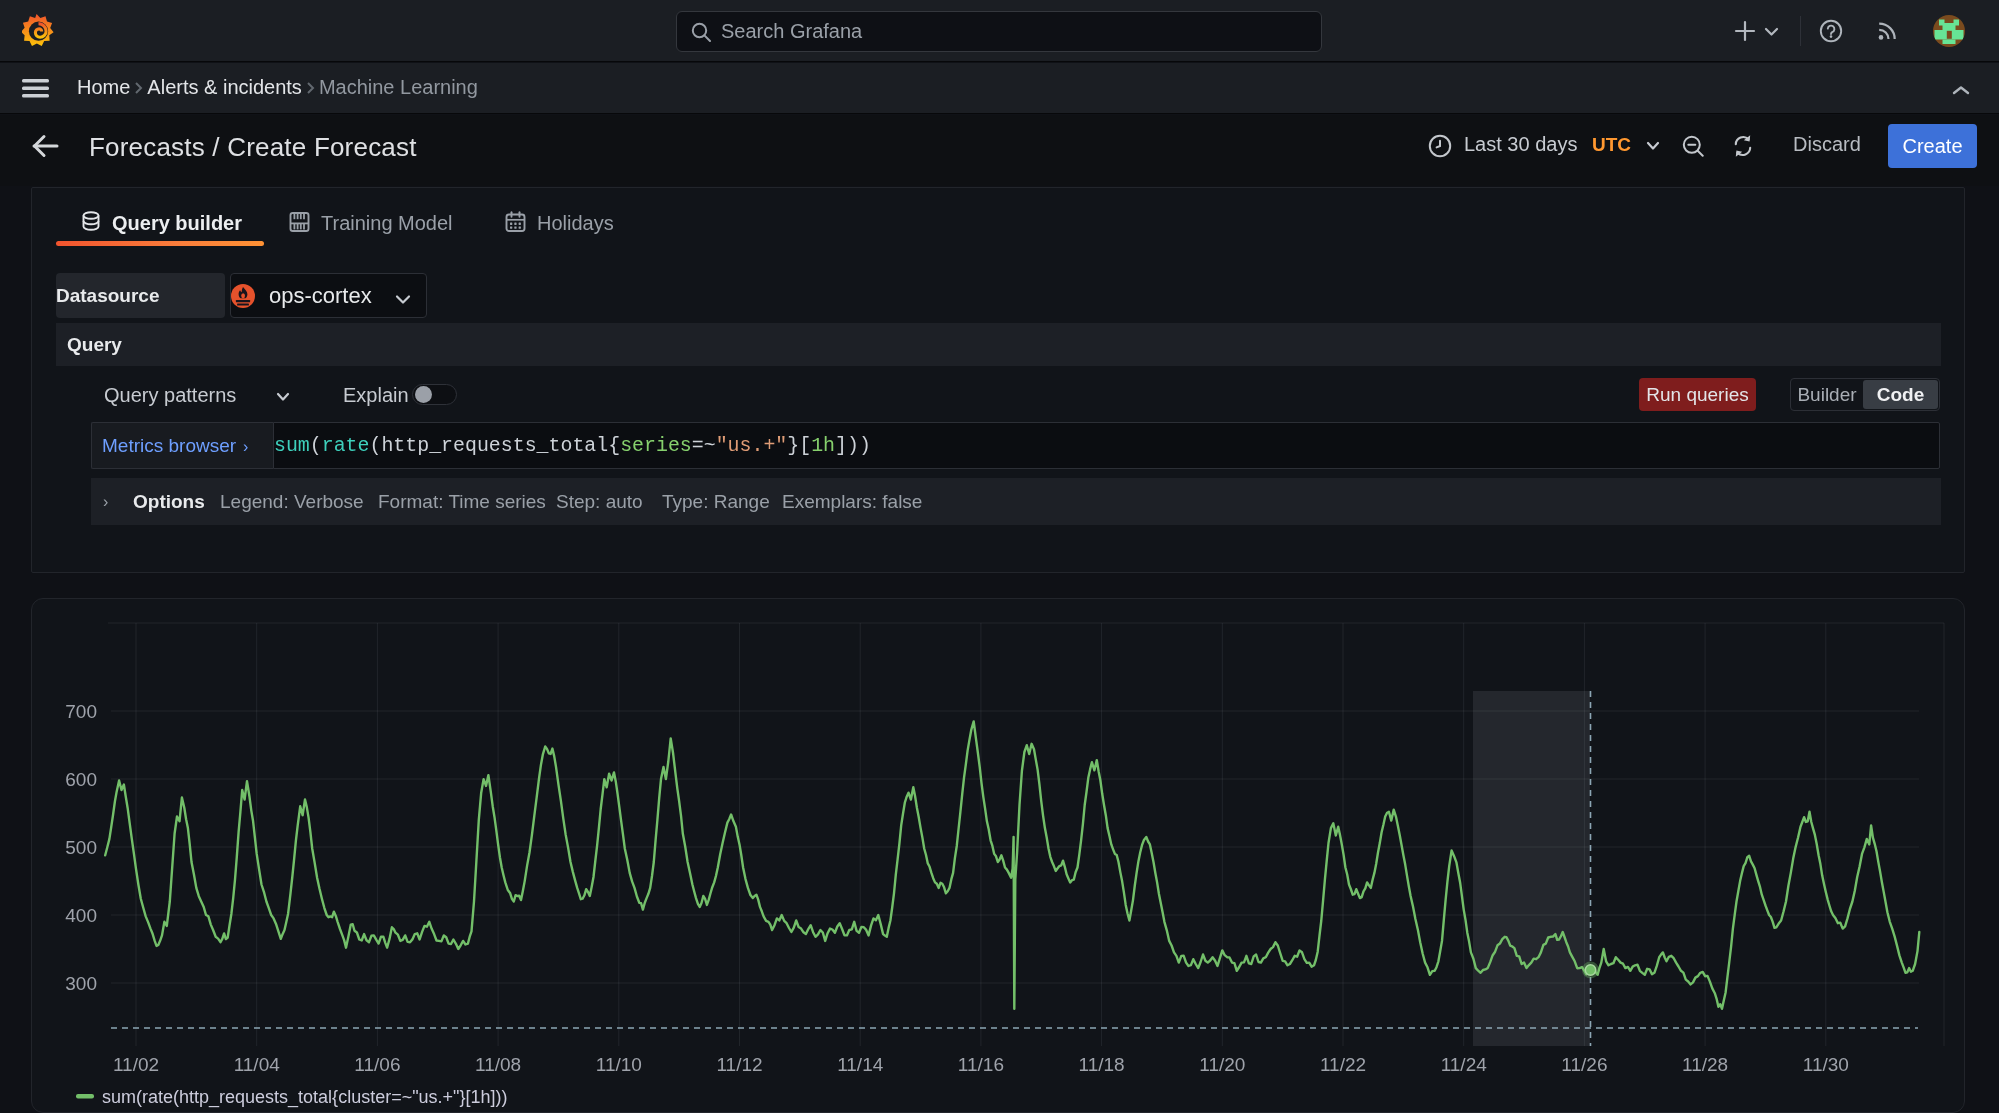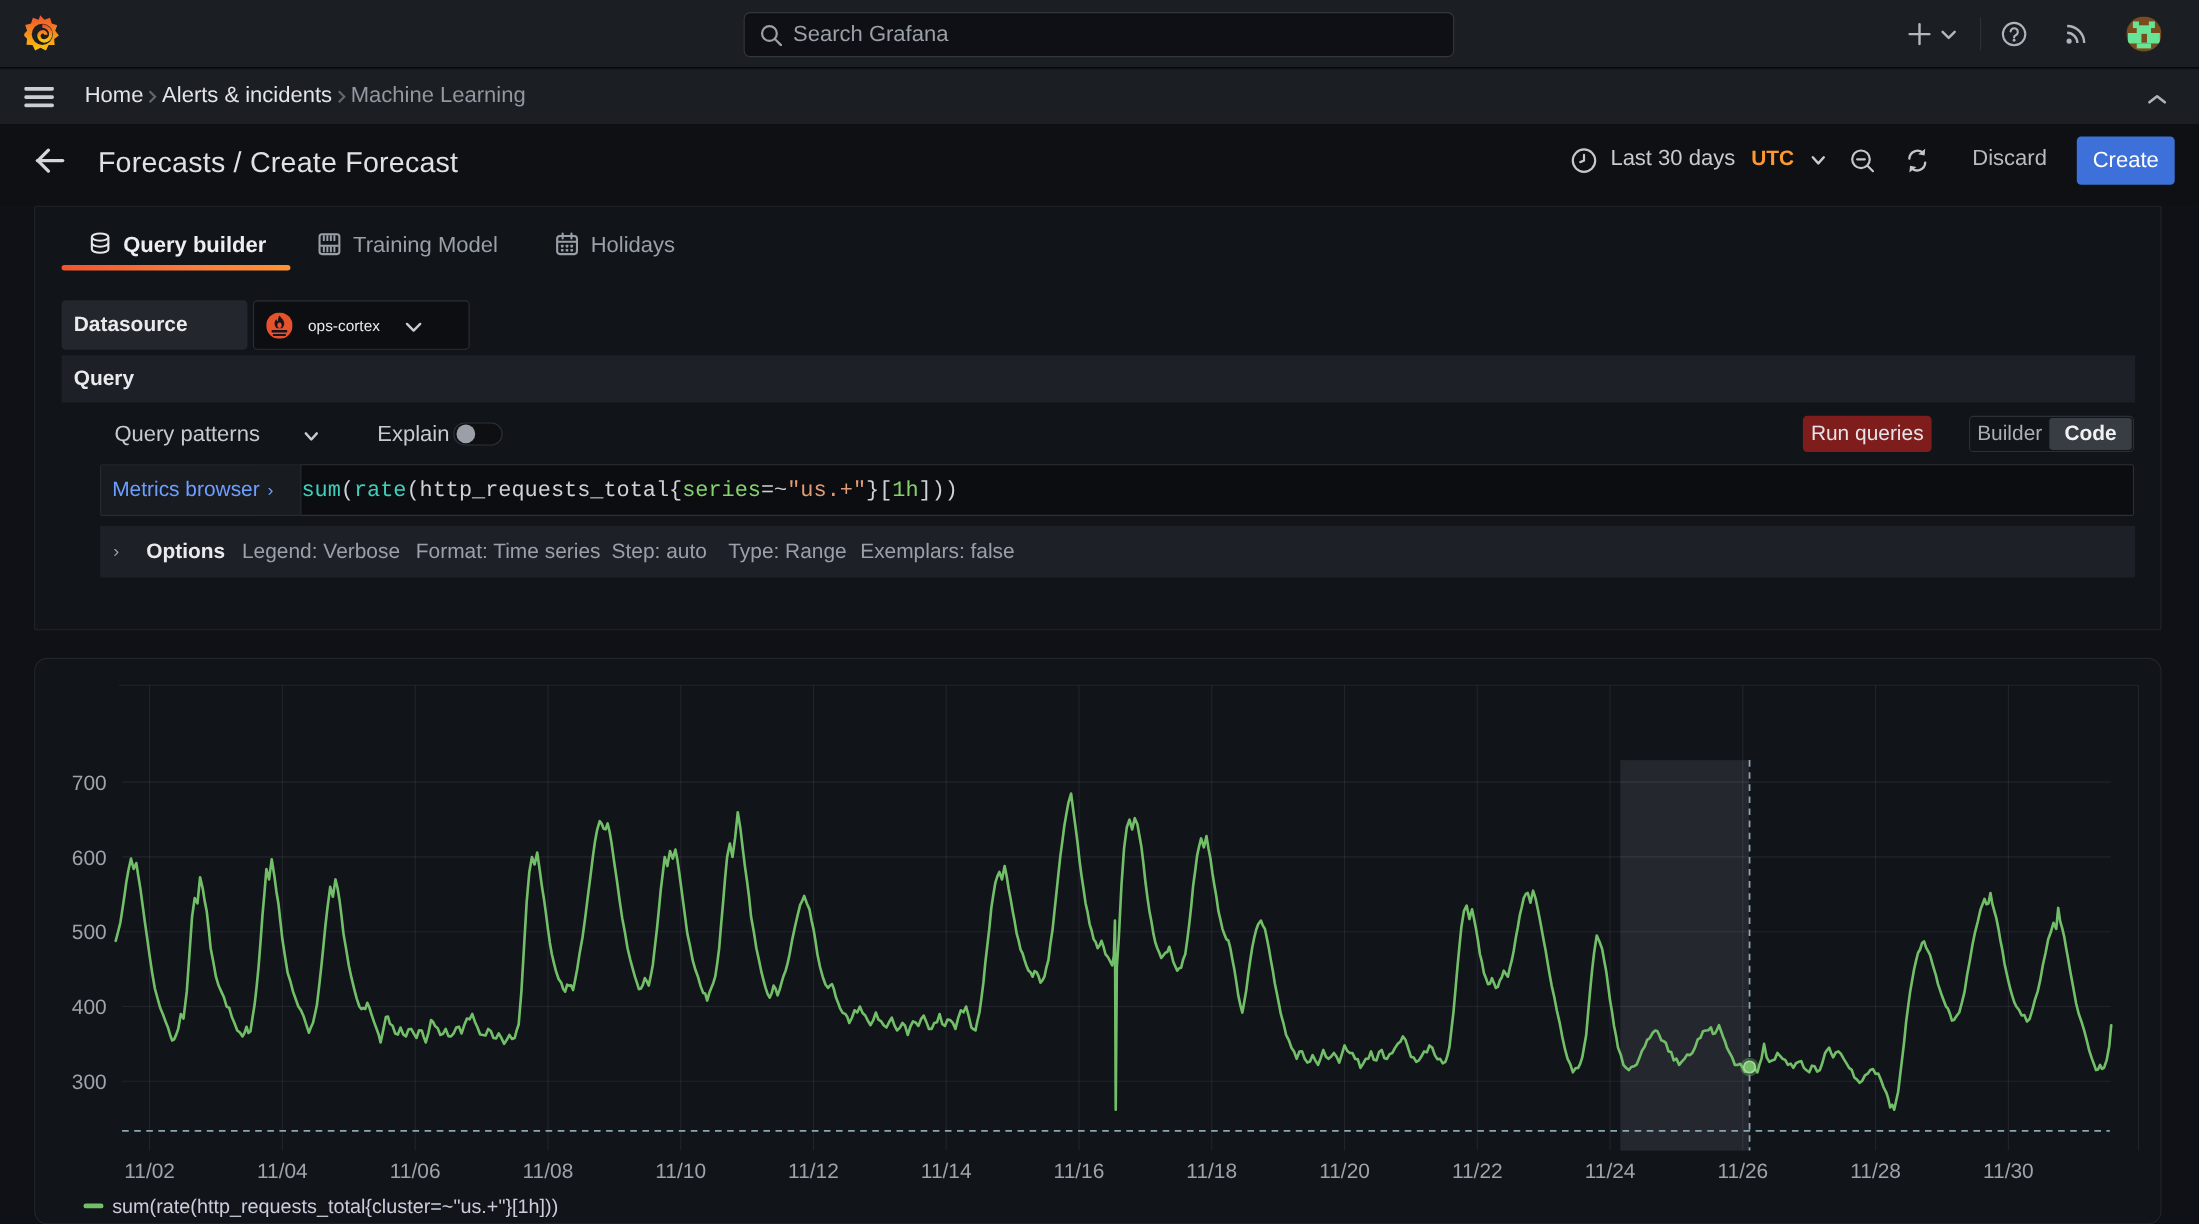--- a/index.html
+++ b/index.html
@@ -16,23 +16,23 @@
 .btn-create{position:absolute;left:1888px;top:124px;width:89px;height:44px;background:#3d71d9;border-radius:4px;
   color:#fff;font-size:20px;display:flex;align-items:center;justify-content:center}
 .hdr-dim{position:absolute;top:133px;font-size:20px;color:#c7cbd1}
 #card1{position:absolute;left:31px;top:187px;width:1934px;height:386px;background:#111419;border:1px solid #22252b;border-radius:2px}
 #panel2{position:absolute;left:31px;top:598px;width:1934px;height:515px;background:#111419;border:1px solid #22252b;border-radius:12px}
 .tabtxt{font-size:20px;color:#9aa0a8}
 .tabtxt.on{color:#eceef0;font-weight:bold}
 .tabline{position:absolute;left:24px;top:53px;width:208px;height:5px;border-radius:3px;
   background:linear-gradient(90deg,#f2542e,#fa7e3b 60%,#ff9234)}
 .dsbox{position:absolute;left:24px;top:85px;width:169px;height:45px;background:#23262c;border-radius:4px;
-  display:flex;align-items:center;padding-left:11px;color:#e8eaec;font-weight:bold;font-size:19px}
+  display:flex;align-items:center;color:#e8eaec;font-weight:bold;font-size:19px}
 .dssel{position:absolute;left:198px;top:85px;width:197px;height:45px;background:#0c0e12;border:1px solid #2c2f36;border-radius:4px;
-  display:flex;align-items:center;padding-left:11px;gap:14px;color:#e8eaec;font-size:14px}
+  display:flex;align-items:center;padding-left:0;gap:14px;color:#e8eaec;font-size:22px}
 .qbar{position:absolute;left:24px;top:135px;width:1885px;height:43px;background:#1d2026;
   display:flex;align-items:center;padding-left:11px;color:#e8eaec;font-weight:bold;font-size:19px}
 .runq{position:absolute;left:1607px;top:190px;width:117px;height:33px;background:#7f1d1d;border-radius:4px;
   color:#e3e5e8;font-size:19px;display:flex;align-items:center;justify-content:center}
 .bldr{position:absolute;left:1758px;top:190px;width:150px;height:33px;border:1px solid #2c2f36;border-radius:4px;
   display:flex;align-items:center}
 .bldr .b1{flex:0 0 72px;text-align:center;color:#a9aeb5;font-size:19px}
 .bldr .b2{flex:1;height:29px;margin:1px 1px 1px 0;background:#383d44;border-radius:3px;color:#f0f1f3;
   font-size:19px;font-weight:bold;display:flex;align-items:center;justify-content:center}
 .mbrow{position:absolute;left:59px;top:234px;height:47px;display:flex}

